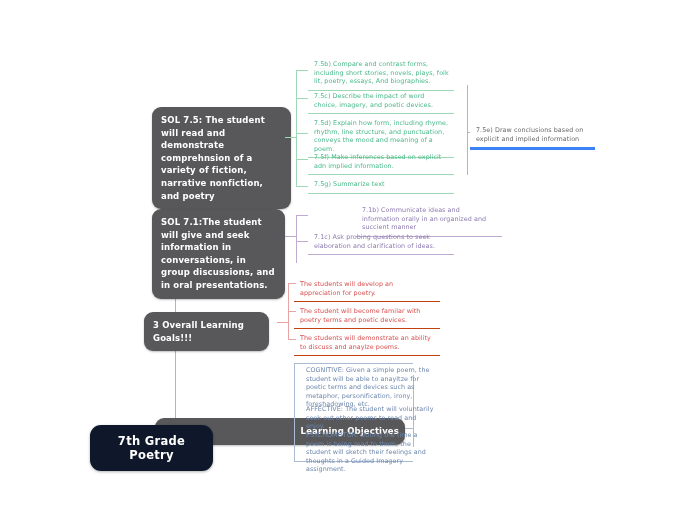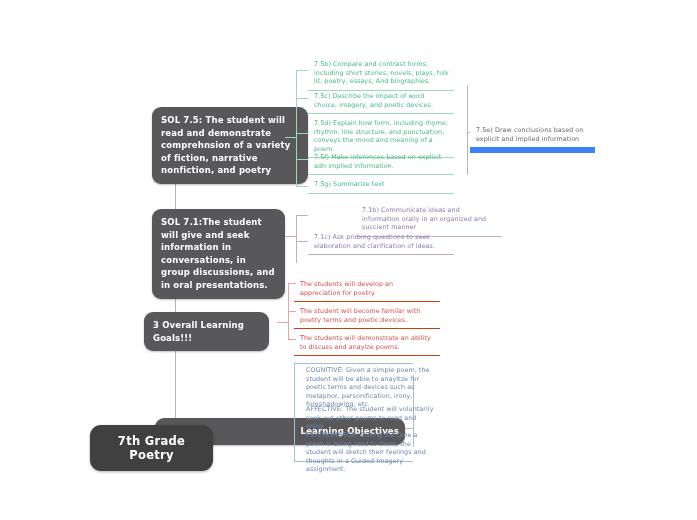--- a/index.html
+++ b/index.html
@@ -31,21 +31,21 @@
     line-height:12.6px;
     padding:7px 9px;
     box-sizing:border-box;
     letter-spacing:.15px;
     box-shadow:0 1px 2px rgba(0,0,0,.25);
   }
 
   
   .root{
     position:absolute;
-    background:#404040;
+    background:#0f172a;
     color:#ffffff;
     border-radius:11px;
     font-size:11.5px;
     font-weight:bold;
     letter-spacing:.3px;
     text-align:center;
     padding:9px 10px;
     box-sizing:border-box;
     box-shadow:0 1px 3px rgba(0,0,0,.3);
     z-index:20;
@@ -57,34 +57,34 @@
     box-sizing:border-box;
     font-size:6.4px;
     line-height:8.6px;
     padding:4px 5px 4px 6px;
     letter-spacing:.05px;
   }
   .leaf.green{color:#49b98a;border-bottom:1px solid #9fd8b4;}
   .leaf.purple{color:#8d7ab0;border-bottom:1px solid #c0aad4;}
   .leaf.red{color:#d9504f;border-bottom:1px solid #c2410c;}
   .leaf.blue{color:#6d87ad;border-bottom:1px solid #a9bcd4;}
-  .leaf.plain{color:#6a6a6a;border-bottom:6px solid #3b82f6;}
+  .leaf.plain{color:#6a6a6a;border-bottom:3px solid #3b82f6;}
 </style>
 </head>
 <body>
 
 <div id="canvas">
 
   <div class="vline grey" style="left:175px;top:133px;height:296px;"></div>
   <div class="hline grey" style="left:175px;top:428px;width:30px;"></div>
   <div class="hline grey" style="left:175px;top:322px;width:10px;"></div>
   <div class="hline grey" style="left:175px;top:235px;width:10px;"></div>
   <div class="hline grey" style="left:175px;top:133px;width:10px;"></div>
 
-  <div class="branch" style="left:152px;top:107px;width:156px;">
+  <div class="branch" style="left:152px;top:107px;width:139px;">
     <span>SOL 7.5: The student will read and demonstrate comprehnsion of a variety of fiction, narrative nonfiction, and poetry</span>
   </div>
 
   <div class="hline green" style="left:285px;top:137px;width:11px;"></div>
   <div class="vline green" style="left:296px;top:70px;height:116px;"></div>
   <div class="hline green" style="left:296px;top:70px;width:12px;"></div>
   <div class="hline green" style="left:296px;top:98px;width:12px;"></div>
   <div class="hline green" style="left:296px;top:133px;width:12px;"></div>
   <div class="hline green" style="left:296px;top:159px;width:12px;"></div>
   <div class="hline green" style="left:296px;top:186px;width:12px;"></div>

